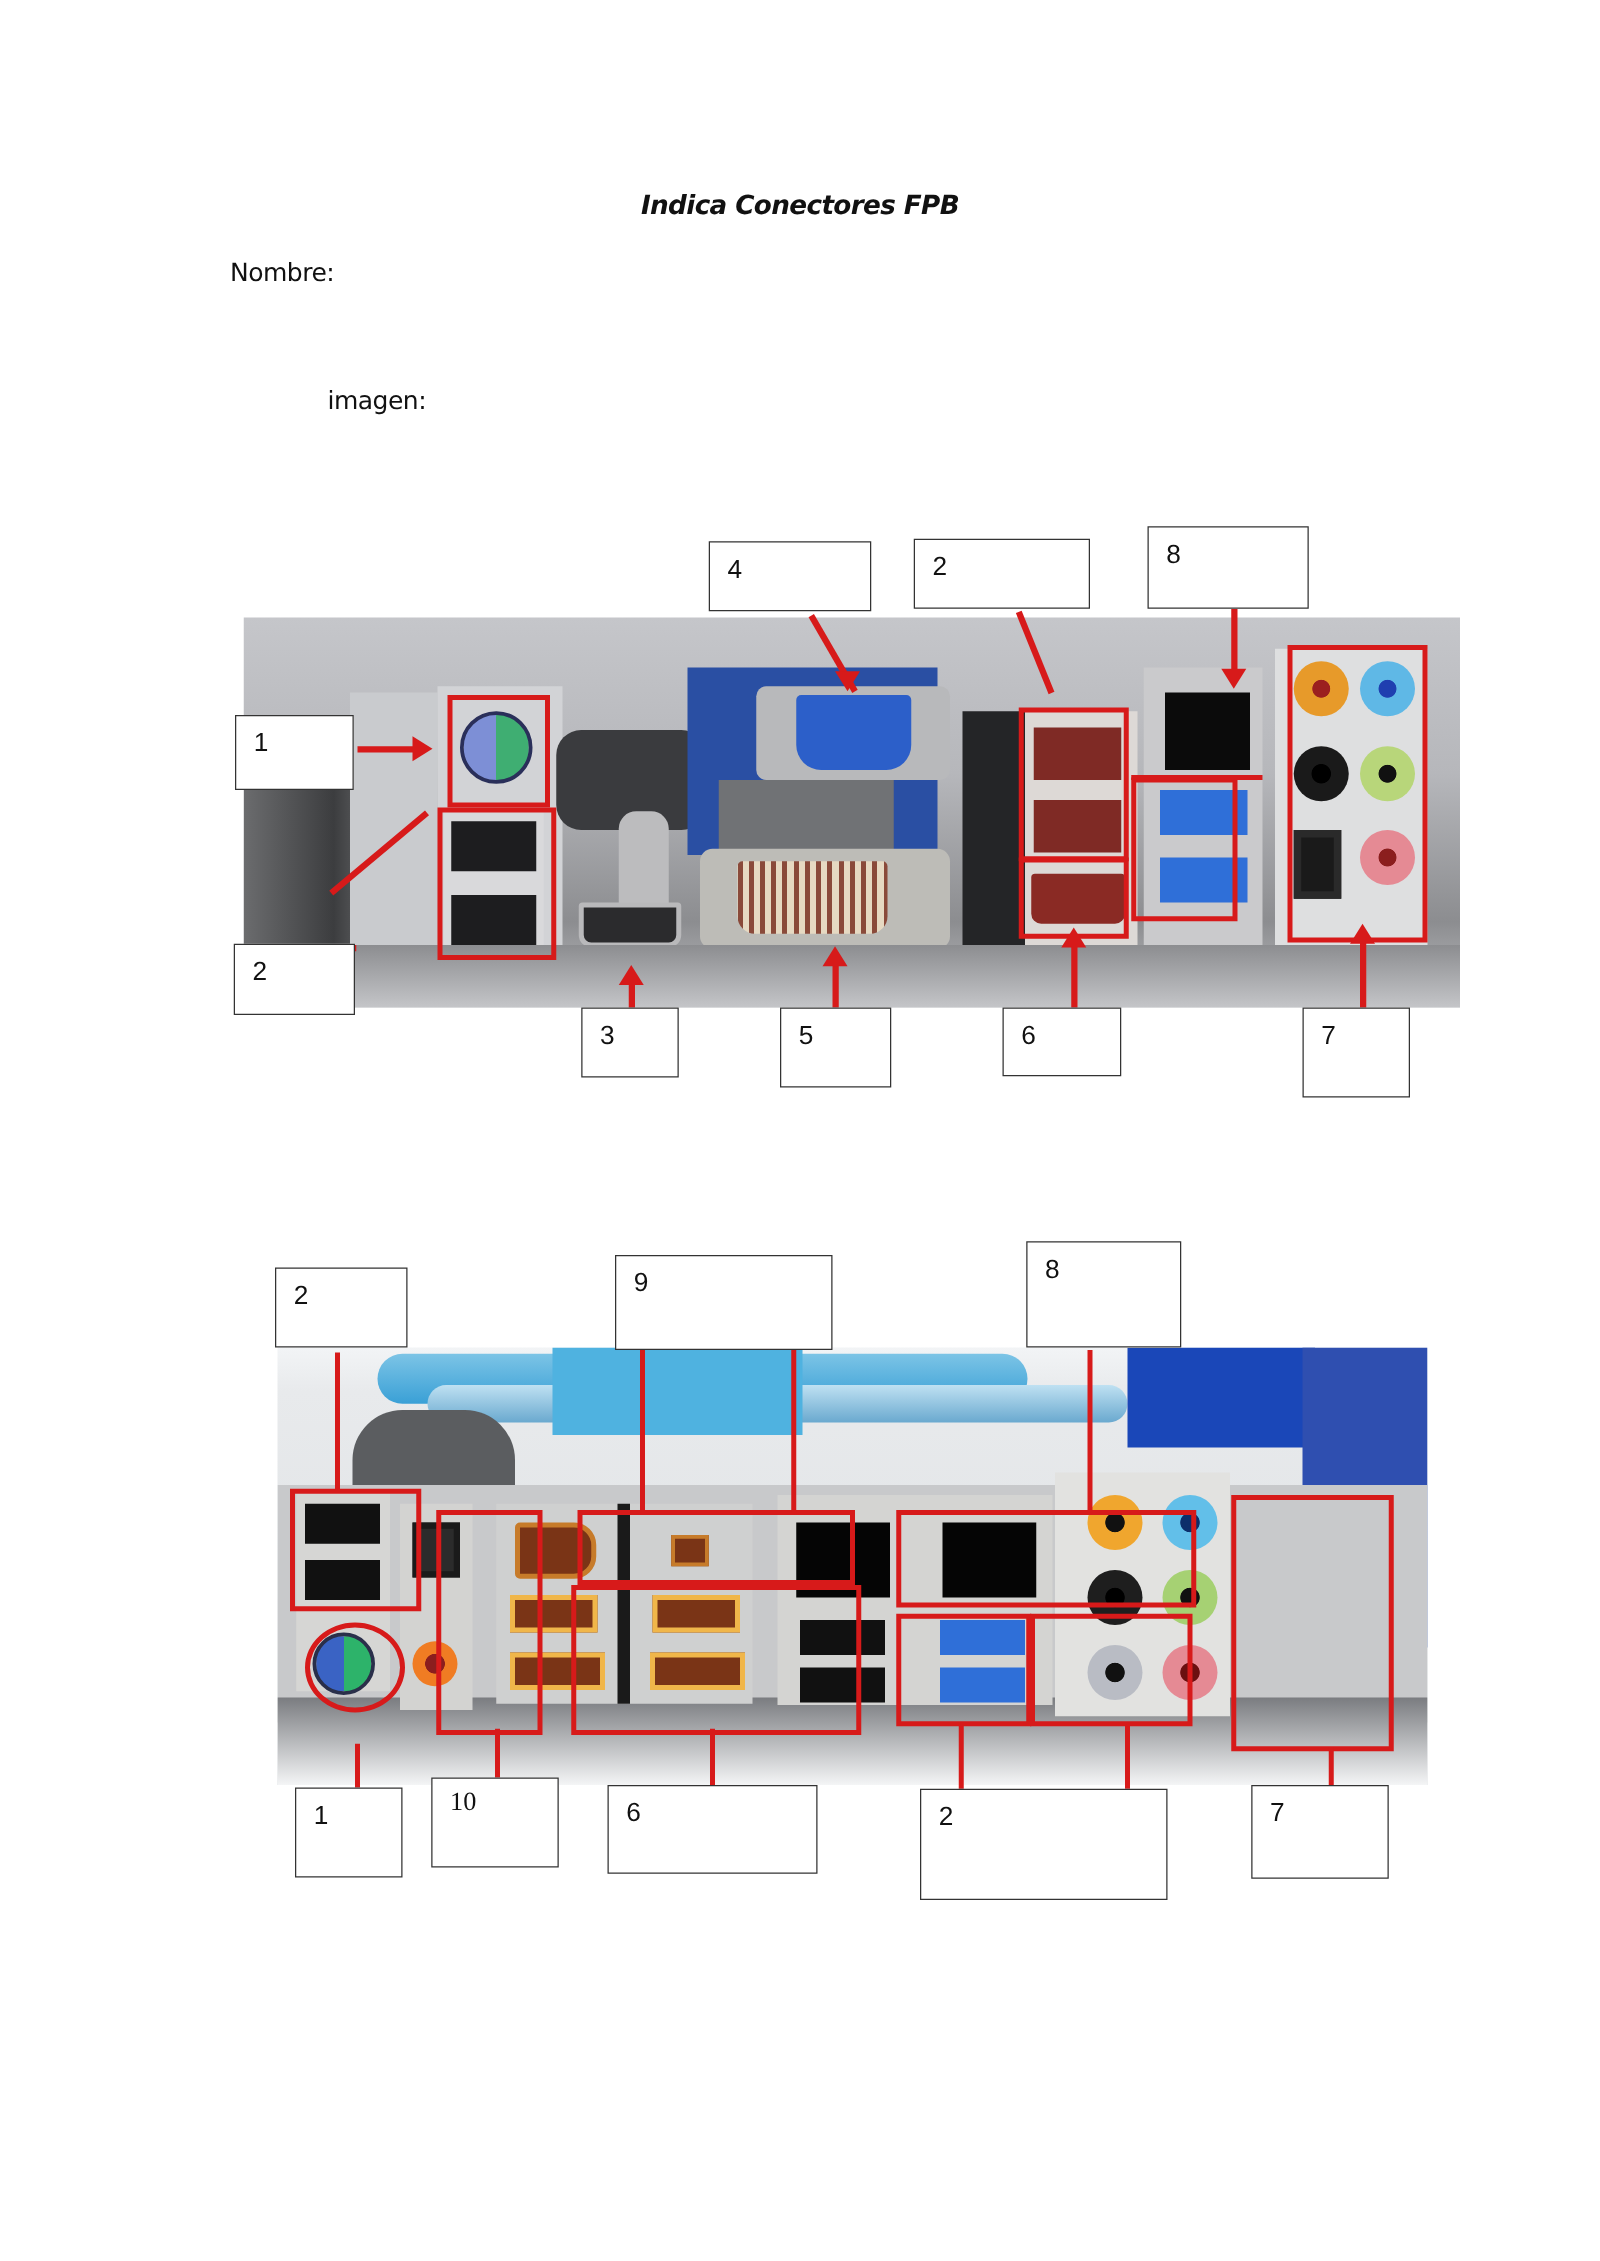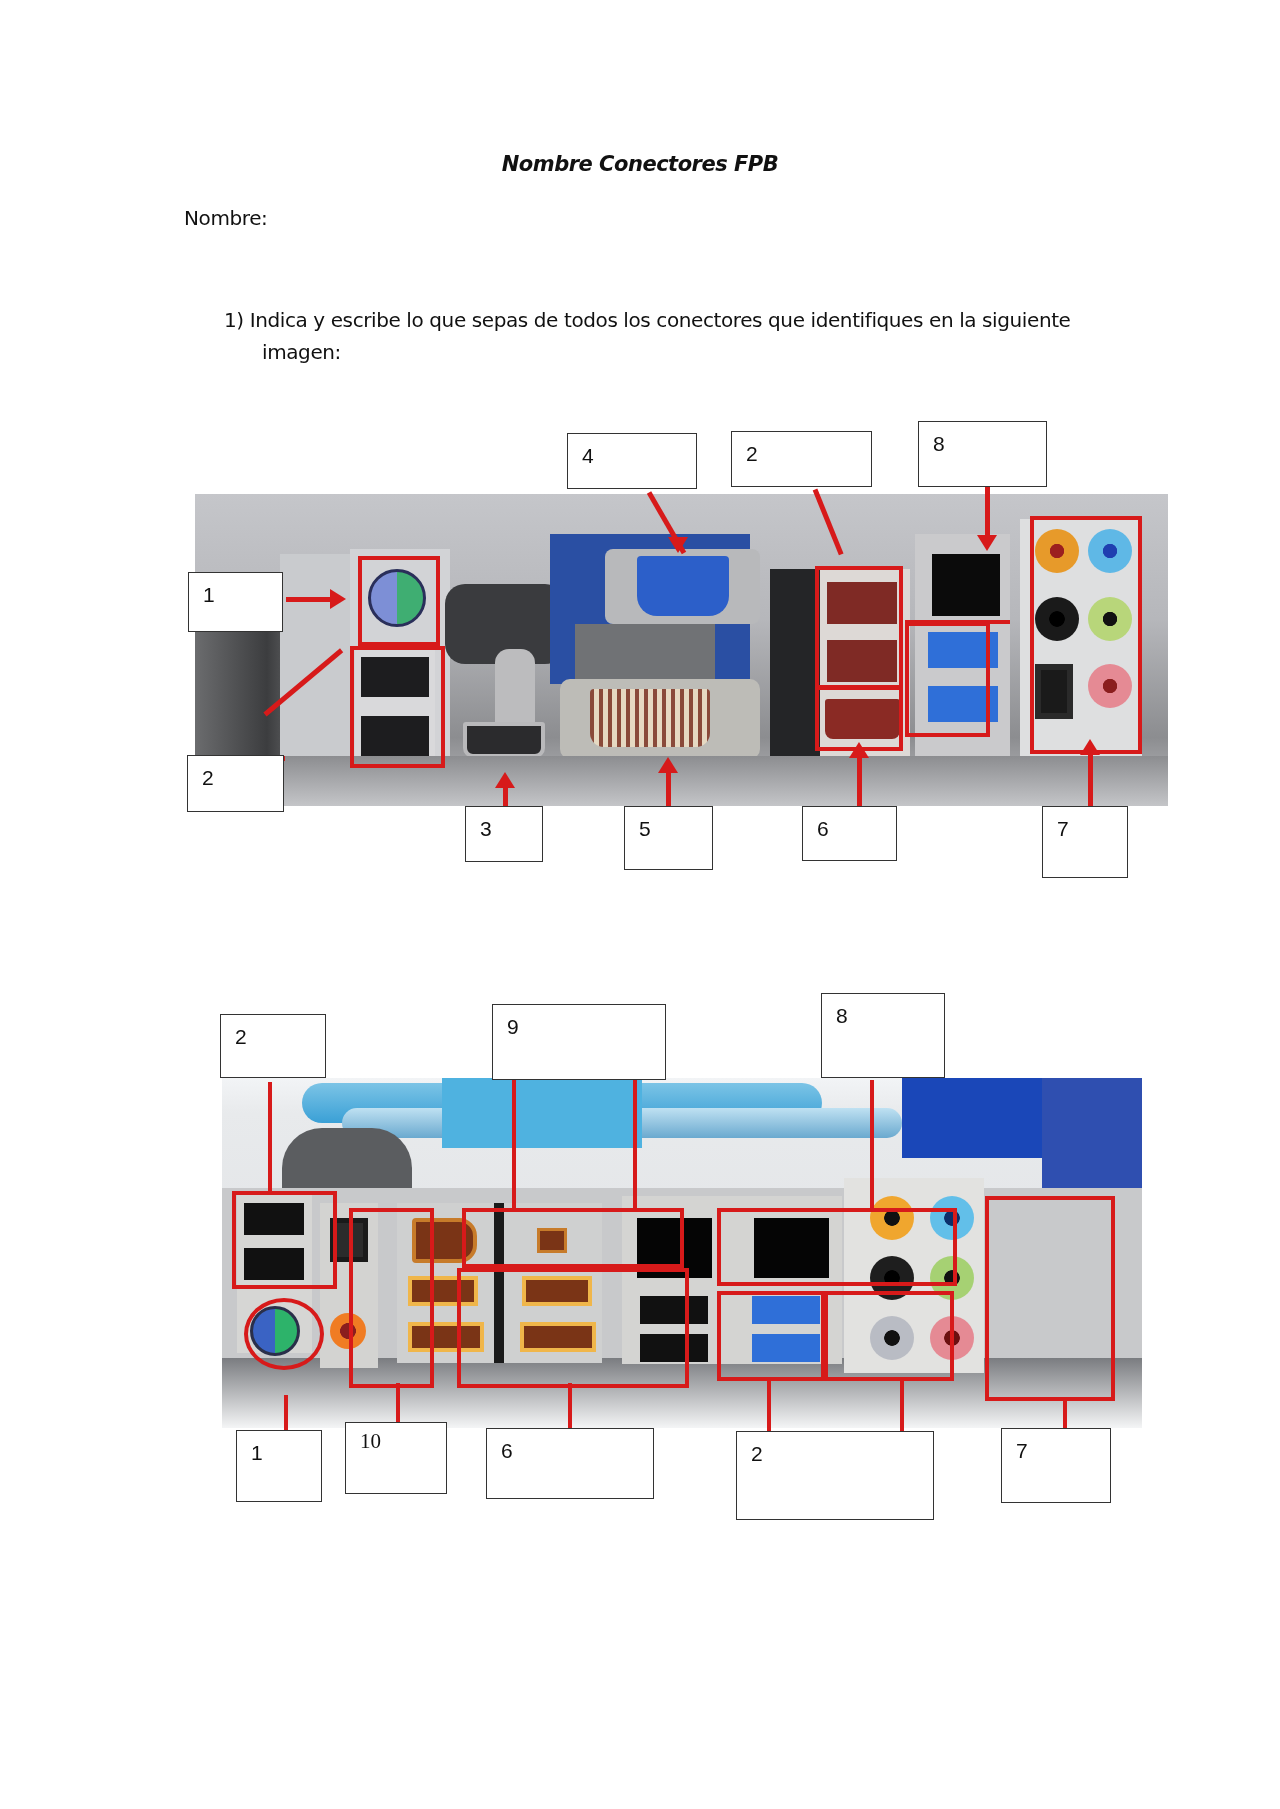--- a/index.html
+++ b/index.html
@@ -17,24 +17,23 @@
   .redbox { position:absolute; border:4px solid #d71a1a; box-sizing:border-box; }
   .redline { position:absolute; background:#d71a1a; }
   .arrow-head { position:absolute; width:0; height:0; }
 
   .label-box { position:absolute; background:#fff; border:1.5px solid #333; box-sizing:border-box; font-family:"Liberation Sans", sans-serif; font-size:21px; }
   .label-box span { position:absolute; left:14px; top:10px; }
 </style>
 </head>
 <body>
 
-<div class="doc-title">Nombre Conectores FPB</div>
+<div class="doc-title">Indica Conectores FPB</div>
 <div class="name-label">Nombre:</div>
 <div class="question">
-  <span>1) Indica y escribe lo que sepas de todos los conectores que identifiques en la siguiente</span>
   <span class="cont">imagen:</span>
 </div>
 
 <div class="photo p1">
 
   <div class="shape" style="left:0;top:110px;width:120px;height:190px;background:linear-gradient(90deg,#6b6c6e,#3c3d3f 60%,#7a7b7d);"></div>
   <div class="shape" style="left:85px;top:60px;width:70px;height:230px;background:#c9cbce;"></div>
 
   <div class="shape" style="left:155px;top:55px;width:100px;height:250px;background:#d2d3d6;"></div>
 

